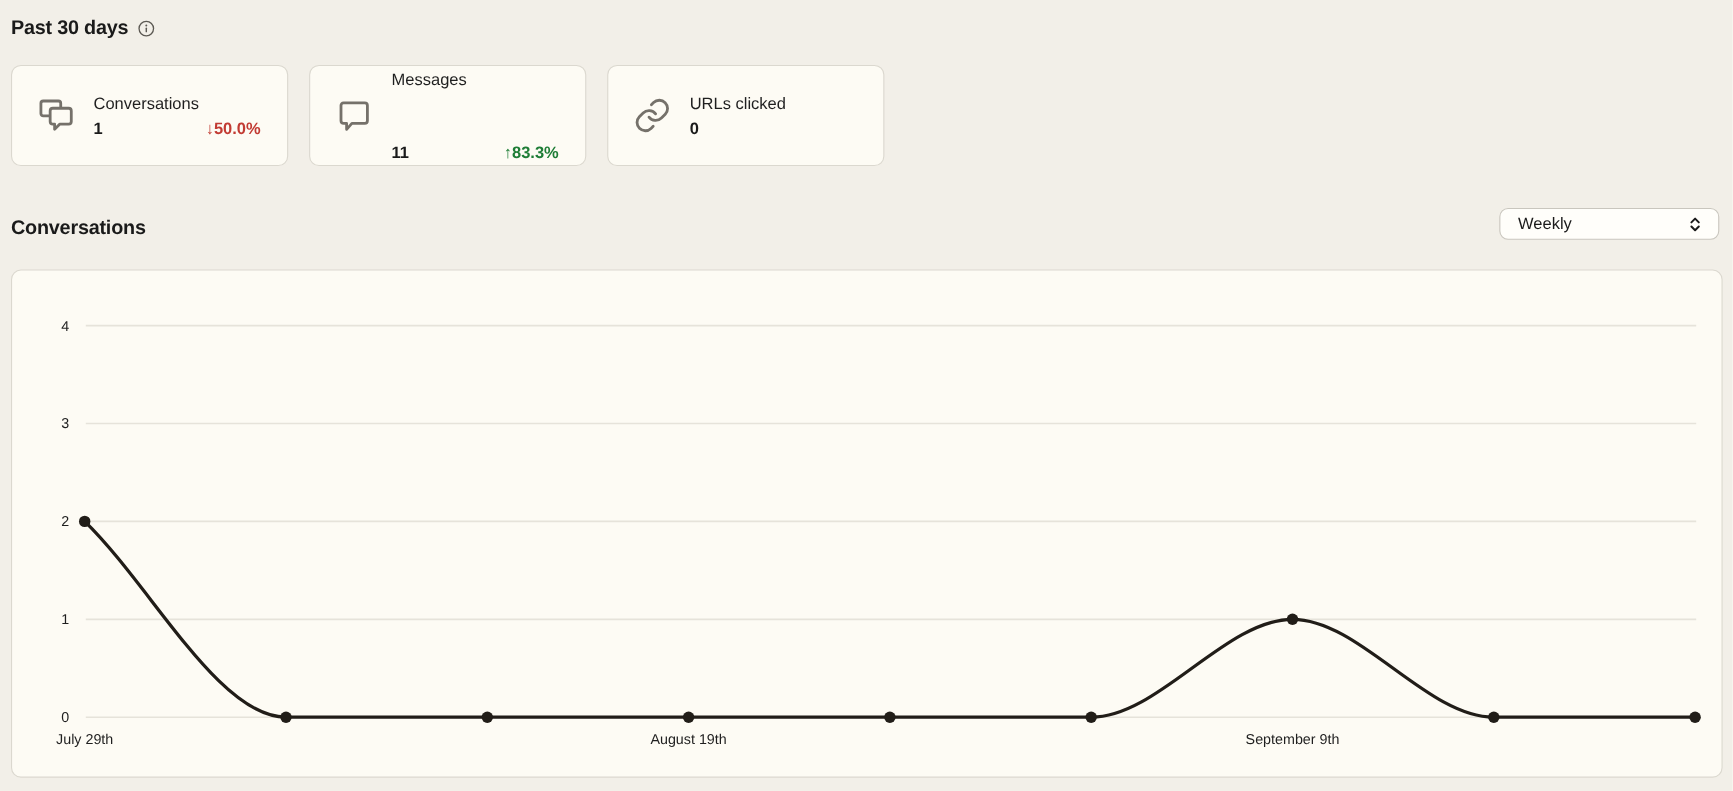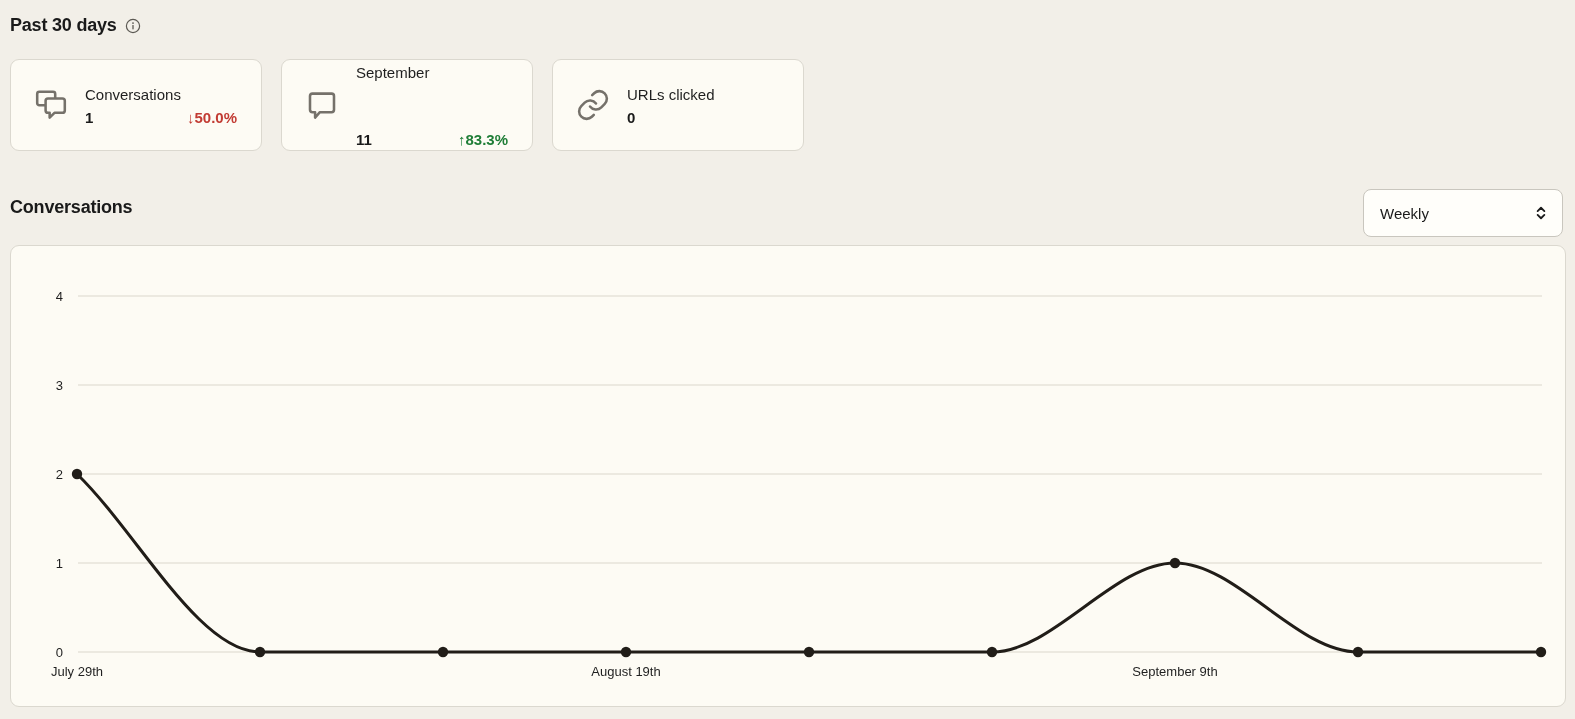--- a/index.html
+++ b/index.html
@@ -42,21 +42,21 @@
   .card .delta { font-size: 15px; font-weight: 700; }
 
   
   .section-row { position: absolute; left: 10px; right: 12px; top: 189px; height: 39px; }
   .section-title {
     position: absolute; left: 0; top: 8px;
     font-size: 18px; font-weight: 700; letter-spacing: -0.2px; color: #1A1A1A;
   }
   .interval-select {
     position: absolute; right: 0; top: 0;
-    width: 200px; height: 48px;
+    width: 200px; height: 29px;
     background: #FFFEFA;
     border: 1px solid #C9C6BE;
     border-radius: 8px;
     display: flex; align-items: center; justify-content: space-between;
     padding: 0 12px 0 16px;
     cursor: pointer;
   }
   .interval-select .sel-label { font-size: 15px; color: #1A1A1A; }
   .interval-select .caret { width: 18px; height: 18px; color: #1A1A1A; }
 
@@ -107,21 +107,21 @@
       </div>
     </div>
 
     <div class="card">
       <span class="icon-wrap">
         <svg viewBox="0 0 24 24" fill="none" stroke="currentColor" stroke-width="1.7" stroke-linecap="round" stroke-linejoin="round">
           <path d="M5.6 4.4 h12.8 q1.6 0 1.6 1.6 v9.2 q0 1.6 -1.6 1.6 h-7.8 l-3.2 3.6 v-3.6 h-1.8 q-1.6 0 -1.6 -1.6 v-9.2 q0 -1.6 1.6 -1.6 z"></path>
         </svg>
       </span>
       <div class="content">
-        <div class="label">September</div>
+        <div class="label">Messages</div>
         <div class="value-row">
           <span class="value">11</span>
           <span class="delta" style="color: rgb(30, 125, 54); margin-top: 44px;"><span>↑</span><span>83.3%</span></span>
         </div>
       </div>
     </div>
 
     <div class="card">
       <span class="icon-wrap">
         <svg viewBox="0 0 24 24" fill="none" stroke="currentColor" stroke-width="1.7" stroke-linecap="round" stroke-linejoin="round">

